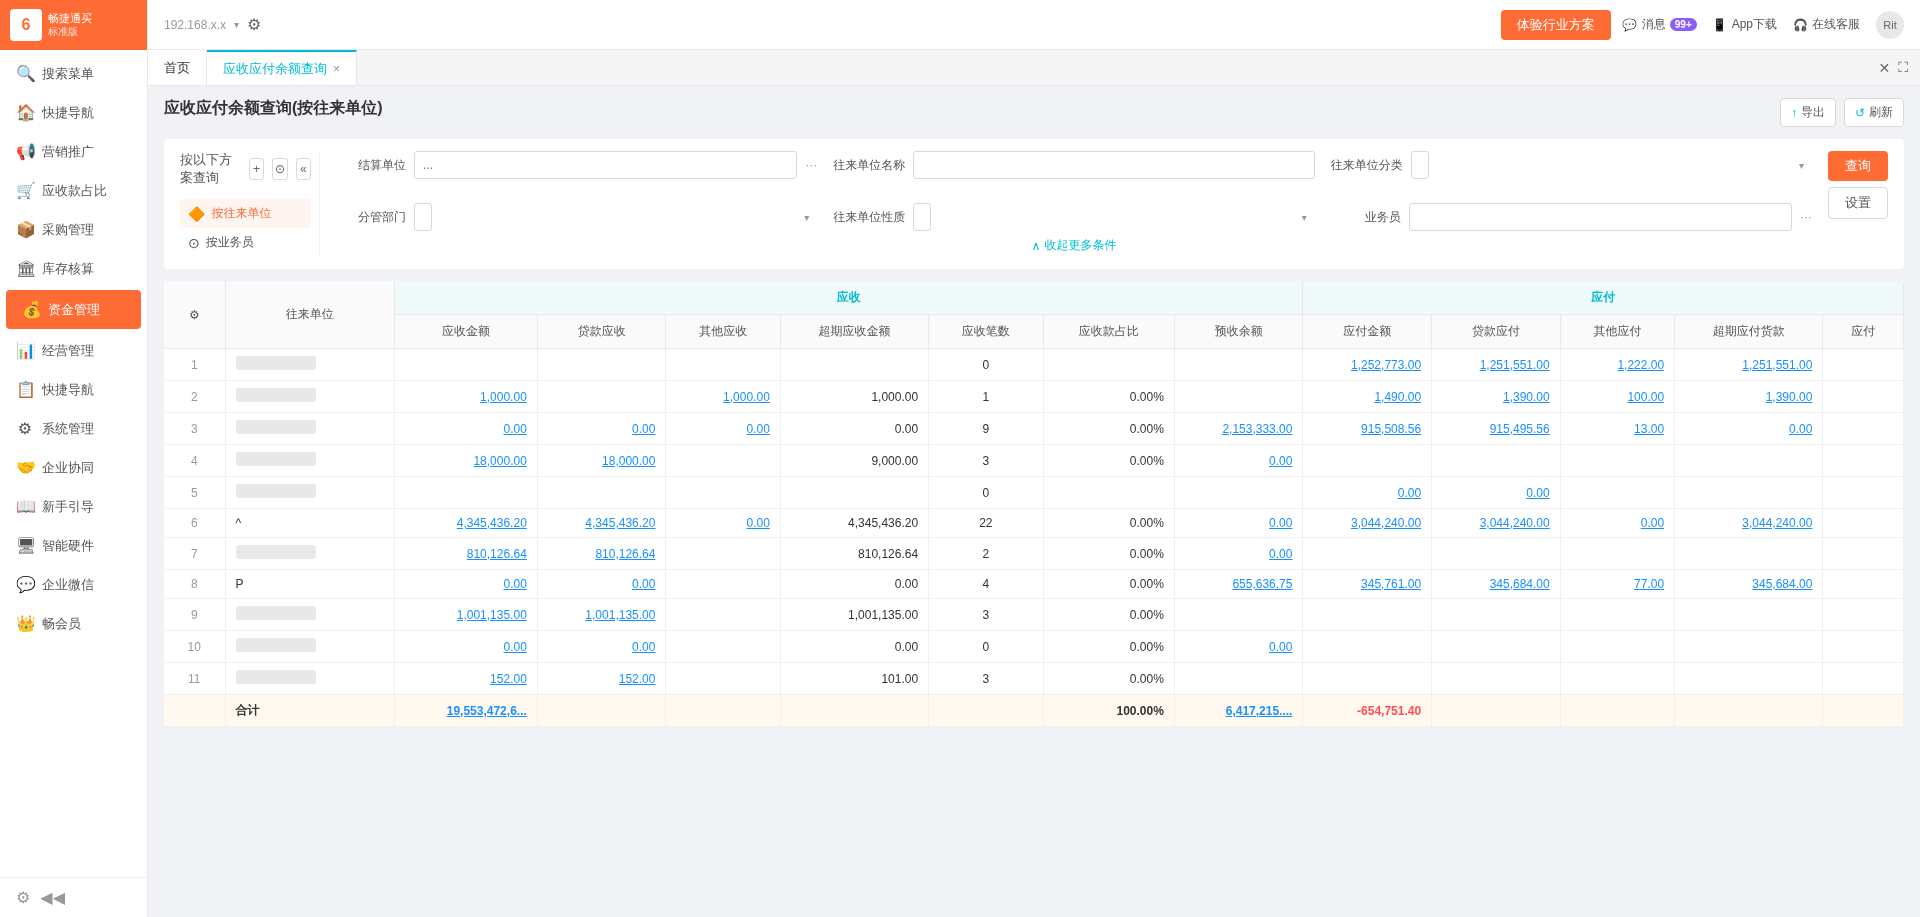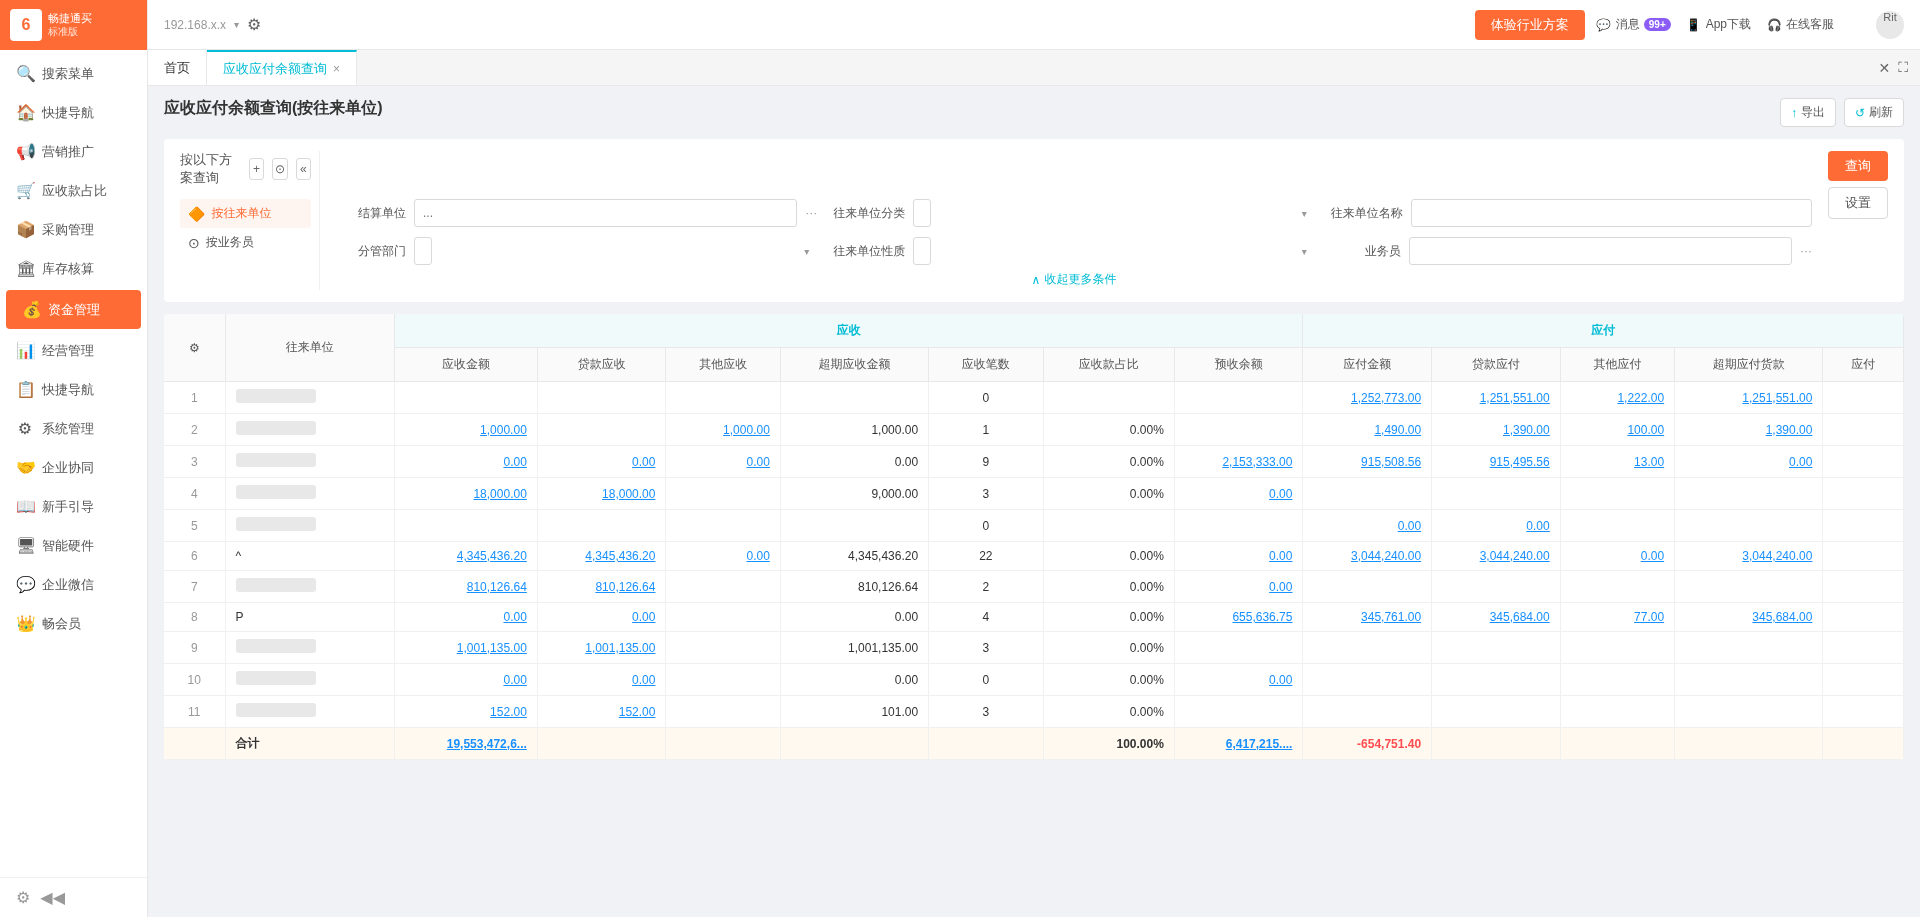--- a/index.html
+++ b/index.html
@@ -42,21 +42,21 @@
     .header-gear { font-size: 16px; color: #666; cursor: pointer; }
     .header-btn-orange {
       background: #ff6b35; color: #fff; border: none; border-radius: 4px;
       padding: 6px 16px; font-size: 13px; cursor: pointer;
     }
     .header-right { display: flex; align-items: center; gap: 16px; margin-left: auto; }
     .header-right-item { display: flex; align-items: center; gap: 4px; color: #555; cursor: pointer; font-size: 12px; }
     .badge {
       background: #8b5cf6; color: #fff; border-radius: 10px; padding: 1px 5px; font-size: 10px; font-weight: bold;
     }
-    .header-avatar { width: 28px; height: 28px; border-radius: 50%; background: #e8e8e8; display: flex; justify-content: center; font-size: 11px; color: #666; margin-left: 26px; }
+    .header-avatar { width: 28px; height: 28px; border-radius: 50%; background: #e8e8e8; display: flex; align-items: center; justify-content: center; font-size: 11px; color: #666; }
 
     
     .tab-bar {
       position: fixed; left: 148px; right: 0; top: 50px; height: 36px;
       background: #f5f5f5; display: flex; align-items: stretch; border-bottom: 1px solid #e8e8e8; z-index: 98;
     }
     .tab-home {
       padding: 0 16px; display: flex; align-items: center; background: #fff; color: #333; font-size: 13px; border-right: 1px solid #e8e8e8; cursor: pointer;
     }
     .tab-active {
@@ -83,21 +83,21 @@
     }
     .page-action-btn .icon { color: #00bcd4; }
 
     
     .filter-panel {
       background: #fff; border-radius: 4px; padding: 12px 16px; margin-bottom: 12px;
     }
     .filter-header { display: flex; align-items: center; gap: 8px; margin-bottom: 12px; }
     .filter-title { font-size: 13px; color: #555; }
     .filter-icon-btn { width: 22px; height: 22px; border: 1px solid #d9d9d9; border-radius: 3px; display: flex; align-items: center; justify-content: center; cursor: pointer; color: #666; font-size: 12px; }
-    .filter-rows { display: flex; flex-direction: column; gap: 10px; margin-top: 48px; }
+    .filter-rows { display: flex; flex-direction: column; gap: 24px; }
     .filter-row { display: flex; align-items: center; gap: 16px; }
     .filter-item { display: flex; align-items: center; gap: 8px; flex: 1; }
     .filter-label { color: #555; font-size: 12px; white-space: nowrap; min-width: 70px; text-align: right; }
     .filter-input {
       flex: 1; height: 28px; border: 1px solid #d9d9d9; border-radius: 3px; padding: 0 8px; font-size: 12px; color: #333;
     }
     .filter-select {
       flex: 1; height: 28px; border: 1px solid #d9d9d9; border-radius: 3px; padding: 0 8px; font-size: 12px; color: #333; background: #fff; appearance: none; position: relative;
     }
     .filter-select-wrap { flex: 1; position: relative; }
@@ -304,28 +304,28 @@
         <div class="scheme-right">
           <div class="filter-rows">
 
             <div class="filter-row">
               <div class="filter-item">
                 <span class="filter-label">结算单位</span>
                 <input class="filter-input" type="text" placeholder="..." style="">
                 <span class="filter-dots">···</span>
               </div>
               <div class="filter-item">
+                <span class="filter-label">往来单位名称</span>
+                <input class="filter-input" type="text" style="">
+              </div>
+              <div class="filter-item">
                 <span class="filter-label">往来单位分类</span>
                 <div class="filter-select-wrap">
                   <select class="filter-select"></select>
                 </div>
-              </div>
-              <div class="filter-item">
-                <span class="filter-label">往来单位名称</span>
-                <input class="filter-input" type="text" style="">
               </div>
             </div>
 
             <div class="filter-row">
               <div class="filter-item">
                 <span class="filter-label">分管部门</span>
                 <div class="filter-select-wrap">
                   <select class="filter-select"></select>
                 </div>
               </div>

